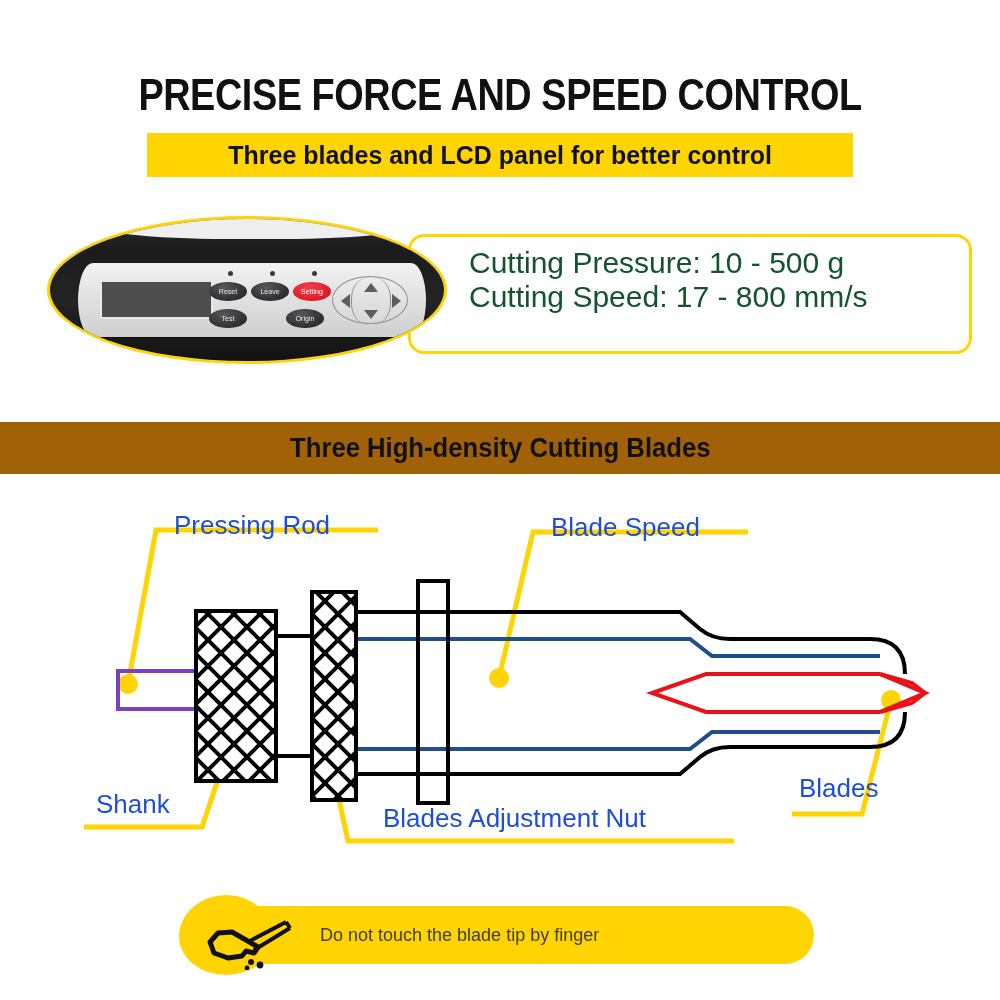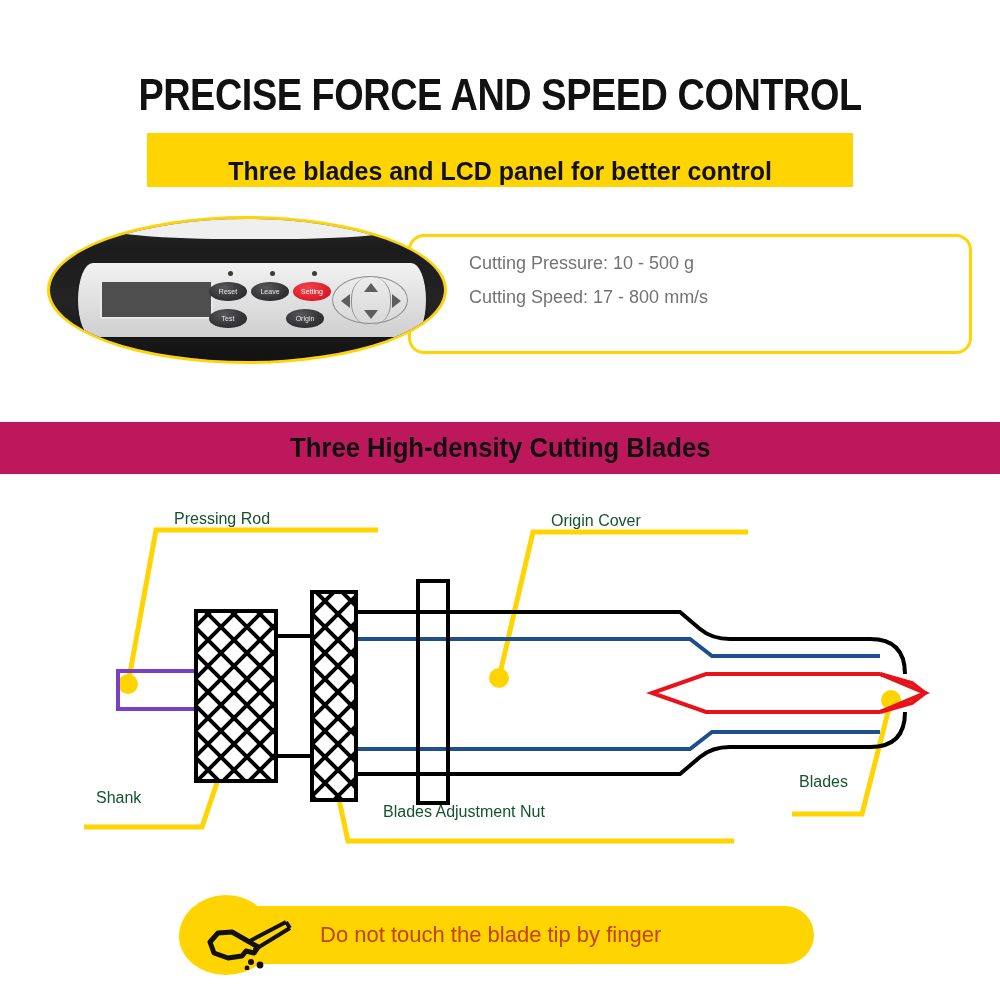--- a/index.html
+++ b/index.html
@@ -17,40 +17,40 @@
     text-align: center;
     font-size: 44px; font-weight: bold;
     letter-spacing: -0.5px;
     color: #111111;
     transform: scaleX(0.86);
     transform-origin: center top;
     white-space: nowrap;
   }
   .subtitle-bar {
     position: absolute; left: 147px; top: 89px;
-    width: 706px; height: 54px;
+    width: 706px; height: 44px;
     background: #FFD400;
-    display: flex; align-items: flex-end; justify-content: center;
+    display: flex; align-items: center; justify-content: center;
   }
   .subtitle-text {
     font-size: 26px; font-weight: bold; color: #111;
     transform: scaleX(0.96); white-space: nowrap;
   }
 
   
   .spec-box {
     position: absolute; left: 408px; top: 190px;
     width: 564px; height: 120px;
     border: 3px solid #FFD400;
     border-radius: 16px;
     background: #fff;
     padding: 9px 0 0 58px;
   }
   .spec-line {
-    font-size: 18px; color: #737373; line-height: 34px;
+    font-size: 30px; color: #14532d; line-height: 34px;
     white-space: nowrap;
   }
 
   
   .photo-oval {
     position: absolute; left: 47px; top: 172px;
     width: 400px; height: 148px;
     border: 3px solid #FFD400;
     border-radius: 50% / 50%;
     background: #ffffff;
@@ -110,53 +110,53 @@
   }
   .tri { position: absolute; width: 0; height: 0; }
   .tri.up    { border-left: 7px solid transparent; border-right: 7px solid transparent; border-bottom: 9px solid #5d5d5d; left: 31px; top: 6px; }
   .tri.down  { border-left: 7px solid transparent; border-right: 7px solid transparent; border-top: 9px solid #5d5d5d; left: 31px; top: 33px; }
   .tri.left  { border-top: 7px solid transparent; border-bottom: 7px solid transparent; border-right: 9px solid #5d5d5d; left: 8px; top: 17px; }
   .tri.right { border-top: 7px solid transparent; border-bottom: 7px solid transparent; border-left: 9px solid #5d5d5d; left: 59px; top: 17px; }
 
   
   .section-band {
     position: absolute; left: 0; top: 378px; width: 1000px; height: 52px;
-    background: #be185d;
+    background: #a16207;
     display: flex; align-items: center; justify-content: center;
   }
   .section-band-text {
     font-size: 27px; font-weight: bold; color: #111;
     transform: scaleX(0.95); white-space: nowrap;
   }
 
   
   .diagram { position: absolute; left: 0; top: 440px; width: 1000px; height: 400px; }
   .diagram svg { display: block; }
   .dlabel {
-    position: absolute; font-size: 16px; color: #14532d; white-space: nowrap;
+    position: absolute; font-size: 26px; color: #1d4ed8; white-space: nowrap;
   }
 
   
   .warn-pill {
     position: absolute; left: 186px; top: 862px;
     width: 628px; height: 58px;
     background: #FFD400;
     border-radius: 29px;
     display: flex; align-items: center;
   }
   .warn-bulb {
     position: absolute; left: -7px; top: -11px;
     width: 94px; height: 80px; background: #FFD400;
     border-radius: 50% 50% 50% 50% / 52% 52% 48% 48%;
   }
   .warn-icon { position: absolute; left: 16px; top: 14px; z-index: 2; }
   .warn-text {
     position: relative; z-index: 2;
     margin-left: 134px;
-    font-size: 22px; color: #c2410c; white-space: nowrap;
+    font-size: 18px; color: #404040; white-space: nowrap;
   }
 </style>
 </head>
 <body>
 
 <div id="page">
 
   <div class="main-title">PRECISE FORCE AND SPEED CONTROL</div>
 
   <div class="subtitle-bar">
@@ -254,21 +254,21 @@
           <rect width="26" height="26" fill="#ffffff"></rect>
           <path d="M -6 -6 L 32 32 M -6 32 L 32 -6 M 20 -6 L 32 6 M -6 20 L 6 32" stroke="#000000" stroke-width="4" fill="none"></path>
         </pattern>
       </defs>
       <rect x="196" y="127" width="80" height="170" fill="url(#knurl)" stroke="#000000" stroke-width="4"></rect>
 
       <rect x="312" y="108" width="44" height="208" fill="url(#knurl)" stroke="#000000" stroke-width="4"></rect>
     </svg>
 
     <span class="dlabel" style="left:174px; top:26px">Pressing Rod</span>
-    <span class="dlabel" style="left:551px; top:28px">Origin Cover</span>
+    <span class="dlabel" style="left:551px; top:28px">Blade Speed</span>
     <span class="dlabel" style="left:96px;  top:305px">Shank</span>
     <span class="dlabel" style="left:383px; top:319px">Blades Adjustment Nut</span>
     <span class="dlabel" style="left:799px; top:289px">Blades</span>
   </div>
 
   <div class="warn-pill">
     <div class="warn-bulb"></div>
     <svg class="warn-icon" width="96" height="50" viewBox="0 0 96 50">
       <path d="M 8 22 L 16 13 L 30 12 L 44 20 L 56 27 L 52 33 L 44 31 L 40 36 L 26 38 L 12 33 Z" fill="none" stroke="#111111" stroke-width="5" stroke-linejoin="round"></path>
       <path d="M 46 22 L 84 2" stroke="#111111" stroke-width="4"></path>

